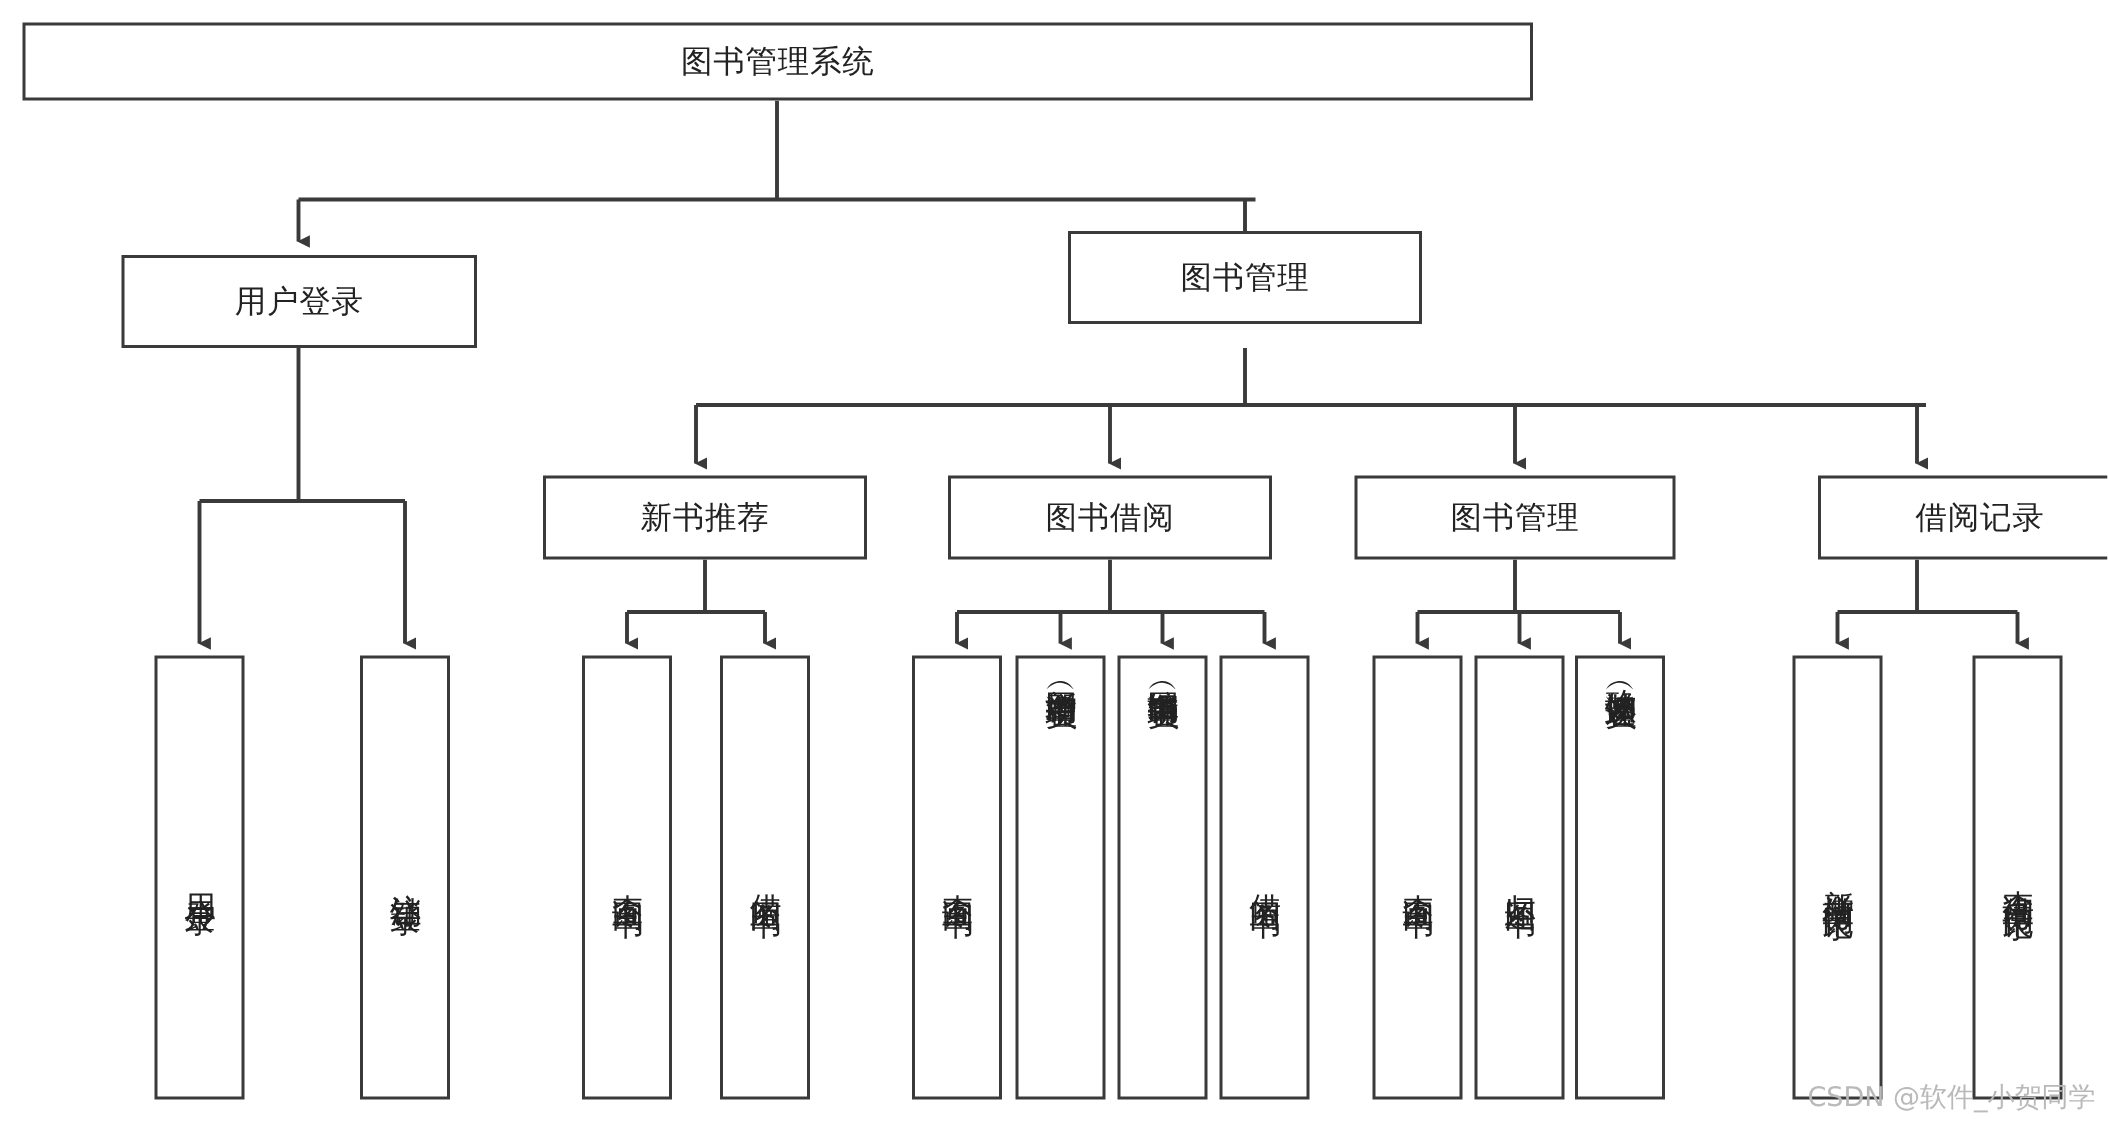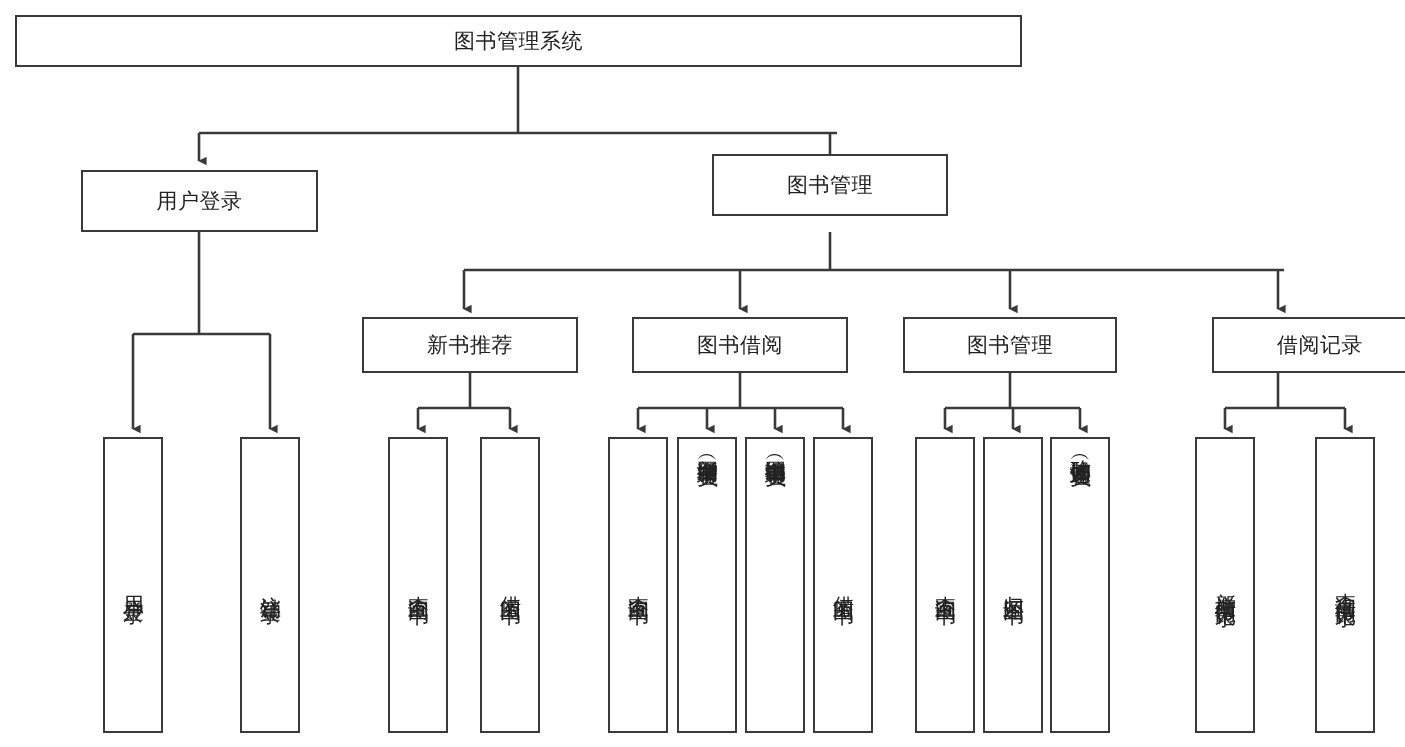--- a/index.html
+++ b/index.html
@@ -198,14 +198,15 @@
     <span class="label">确认归还（管理员）</span>
   </div>
 
   <div class="node vert" style="left:1195px; top:437px; width:60px; height:296px;">
     <span class="label">新增借阅记录</span>
   </div>
   <div class="node vert" style="left:1315px; top:437px; width:60px; height:296px;">
     <span class="label">查询借阅记录</span>
   </div>
 
+  <div class="watermark">CSDN @软件_小贺同学</div>
 
 </div>
 
 </body></html>

